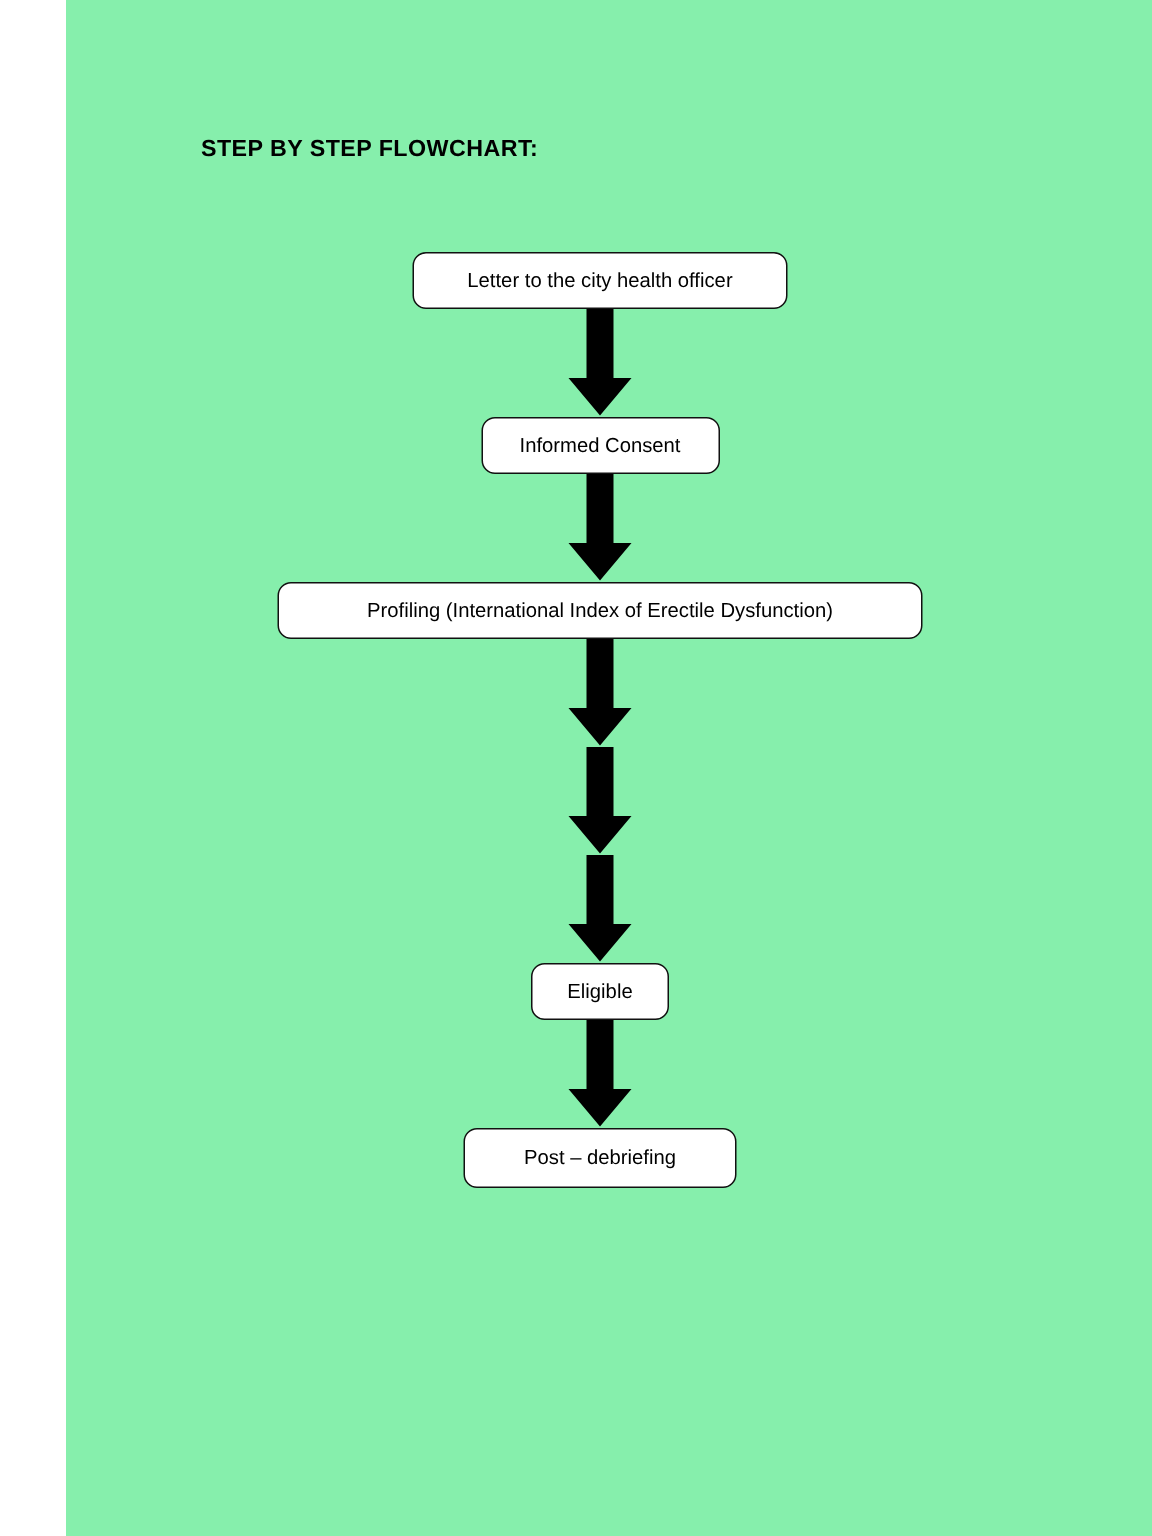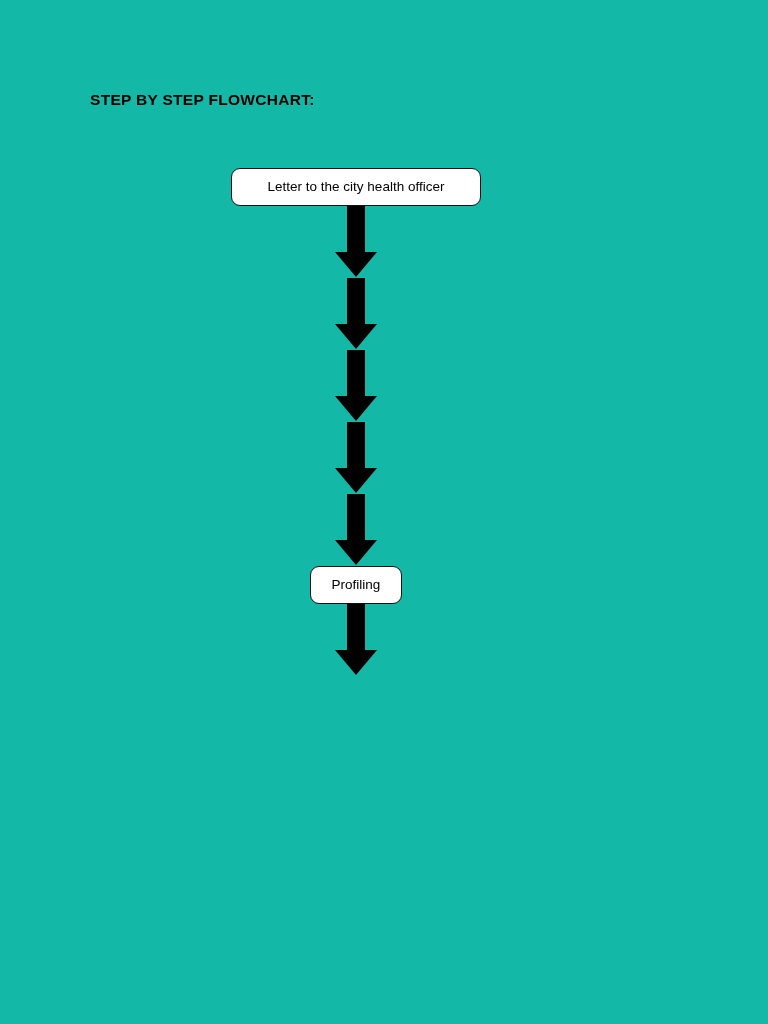--- a/index.html
+++ b/index.html
@@ -12,21 +12,22 @@
     height: 1024px;
     position: relative;
     font-family: "Liberation Sans", sans-serif;
     color: #000000;
     overflow: hidden;
   }
 
   #page {
     position: absolute;
     inset: 0;
-    background: #14b8a6;
+    background: #86efac;
+    margin-left: 44px;
   }
 
   
   .page-title {
     position: absolute;
     left: 90px;
     top: 91px;
     font-size: 15.5px;
     font-weight: bold;
     letter-spacing: 0.3px;
@@ -93,27 +94,33 @@
     <div class="flow-step">
       <div class="node n-letter">Letter to the city health officer</div>
     </div>
 
     <div class="arrow">
       <svg width="44" height="72" viewBox="0 0 44 72" aria-hidden="true">
         <polygon points="13,0 31,0 31,46 43,46 22,71 1,46 13,46" fill="#000000"></polygon>
       </svg>
     </div>
 
+    <div class="flow-step">
+      <div class="node n-consent">Informed Consent</div>
+    </div>
 
     <div class="arrow">
       <svg width="44" height="72" viewBox="0 0 44 72" aria-hidden="true">
         <polygon points="13,0 31,0 31,46 43,46 22,71 1,46 13,46" fill="#000000"></polygon>
       </svg>
     </div>
 
+    <div class="flow-step">
+      <div class="node n-profiling">Profiling (International Index of Erectile Dysfunction)</div>
+    </div>
 
     <div class="arrow">
       <svg width="44" height="72" viewBox="0 0 44 72" aria-hidden="true">
         <polygon points="13,0 31,0 31,46 43,46 22,71 1,46 13,46" fill="#000000"></polygon>
       </svg>
     </div>
 
 
     <div class="arrow">
       <svg width="44" height="72" viewBox="0 0 44 72" aria-hidden="true">
@@ -122,24 +129,27 @@
     </div>
 
 
     <div class="arrow">
       <svg width="44" height="72" viewBox="0 0 44 72" aria-hidden="true">
         <polygon points="13,0 31,0 31,46 43,46 22,71 1,46 13,46" fill="#000000"></polygon>
       </svg>
     </div>
 
     <div class="flow-step">
-      <div class="node n-interview">Profiling</div>
+      <div class="node n-interview">Eligible</div>
     </div>
 
     <div class="arrow">
       <svg width="44" height="72" viewBox="0 0 44 72" aria-hidden="true">
         <polygon points="13,0 31,0 31,46 43,46 22,71 1,46 13,46" fill="#000000"></polygon>
       </svg>
     </div>
 
+    <div class="flow-step">
+      <div class="node n-post">Post – debriefing</div>
+    </div>
 
   </div>
 </div>
 
 </body></html>

